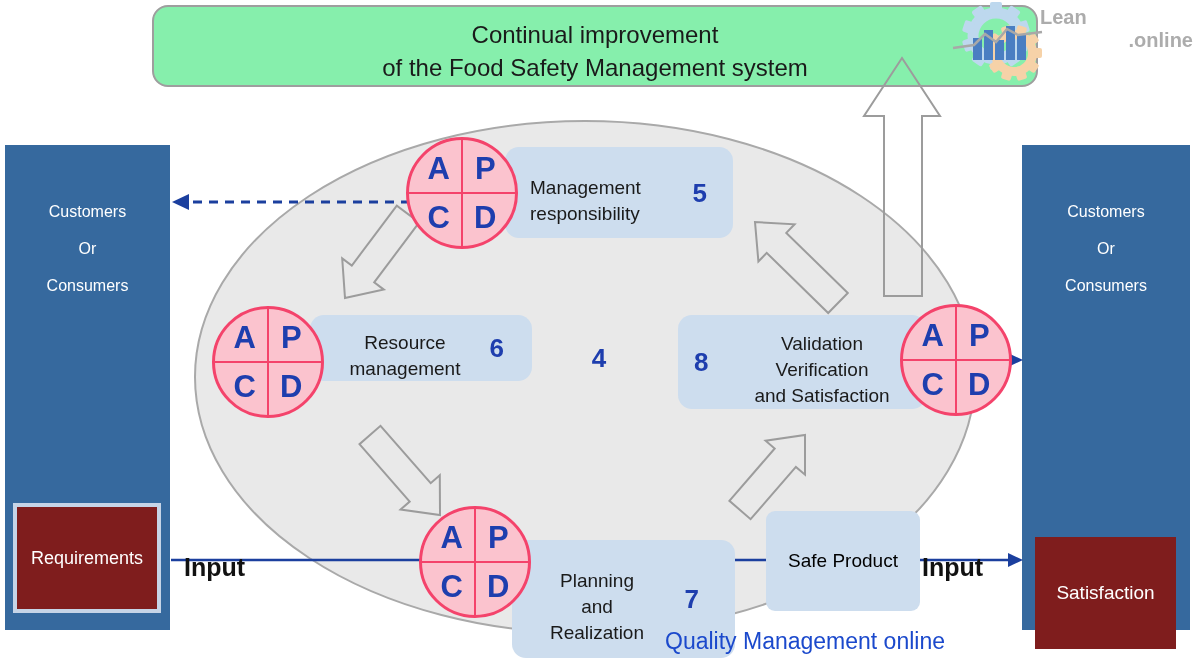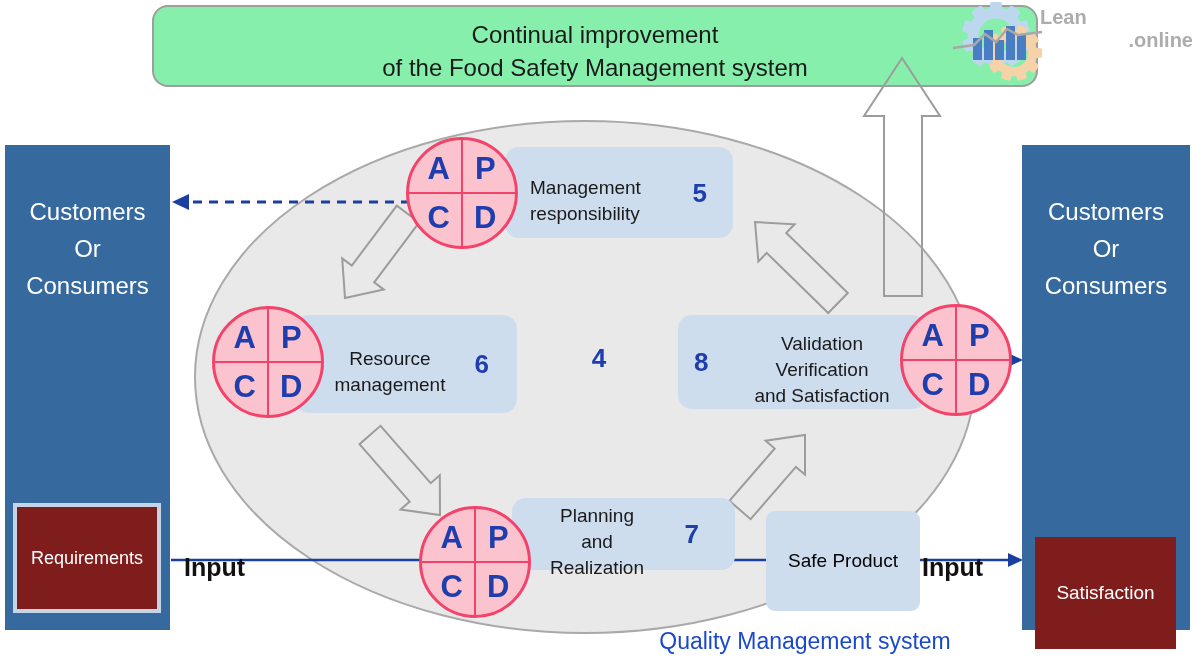--- a/index.html
+++ b/index.html
@@ -20,21 +20,21 @@
     font-weight:bold;font-size:20px;line-height:23px;color:#ACACAC;letter-spacing:0px;
   }
   .logo-text .l3{text-align:right;}
   
   .panel{
     position:absolute;top:145px;width:165px;height:485px;background:#36699E;z-index:1;
     color:#fff;text-align:center;
   }
   .panel.left{left:5px;}
   .panel.right{left:1022px;width:168px;}
-  .panel .big{margin-top:48px;font-size:24px;line-height:37px;}
+  .panel .big{margin-top:48px;font-size:16px;line-height:37px;}
   .inner-box{
     position:absolute;left:8px;top:358px;width:148px;height:110px;
     background:#7f1d1d;box-sizing:border-box;
     display:flex;align-items:center;justify-content:center;
     font-size:18px;color:#fff;
   }
   .panel.left .inner-box{border:4px solid #C6D4E7;}
   .panel.right .inner-box{left:13px;top:355px;width:141px;height:112px;font-size:19px;margin-top:37px;}
   
   svg.overlay{position:absolute;left:0;top:0;z-index:2;pointer-events:none;}
@@ -177,38 +177,38 @@
   </svg>
 
   <div class="stage" style="left:505px;top:147px;width:228px;height:91px">
     <div class="stage-text" style="left:25px;text-align:left">
       <div>Management</div>
       <div>responsibility</div>
     </div>
     <span class="stage-num" style="right:26px">5</span>
   </div>
 
-  <div class="stage" style="left:295px;top:315px;width:222px;height:98px">
+  <div class="stage" style="left:310px;top:315px;width:222px;height:66px">
     <div class="stage-text" style="left:20px;width:150px;text-align:center">
       <div>Resource</div>
       <div>management</div>
     </div>
     <span class="stage-num" style="right:28px">6</span>
   </div>
 
   <div class="stage" style="left:678px;top:315px;width:248px;height:94px">
     <span class="stage-num" style="left:16px">8</span>
     <div class="stage-text" style="left:58px;width:172px;text-align:center">
       <div>Validation</div>
       <div>Verification</div>
       <div>and Satisfaction</div>
     </div>
   </div>
 
-  <div class="stage" style="left:512px;top:498px;width:223px;height:72px">
+  <div class="stage" style="left:512px;top:540px;width:223px;height:118px">
     <div class="stage-text" style="left:20px;width:130px;text-align:center">
       <div>Planning</div>
       <div>and</div>
       <div>Realization</div>
     </div>
     <span class="stage-num" style="right:36px">7</span>
   </div>
 
   <div class="safe-box">
     <span>Safe Product</span>
@@ -246,15 +246,15 @@
     <span class="hline"></span>
     <span class="q qa">A</span>
     <span class="q qp">P</span>
     <span class="q qc">C</span>
     <span class="q qd">D</span>
   </div>
 
   <div class="center-num">4</div>
   <div class="flow-label input">Input</div>
   <div class="flow-label output">Input</div>
-  <div class="footer-label">Quality Management system</div>
+  <div class="footer-label">Quality Management online</div>
 
 </div>
 
 </body></html>

